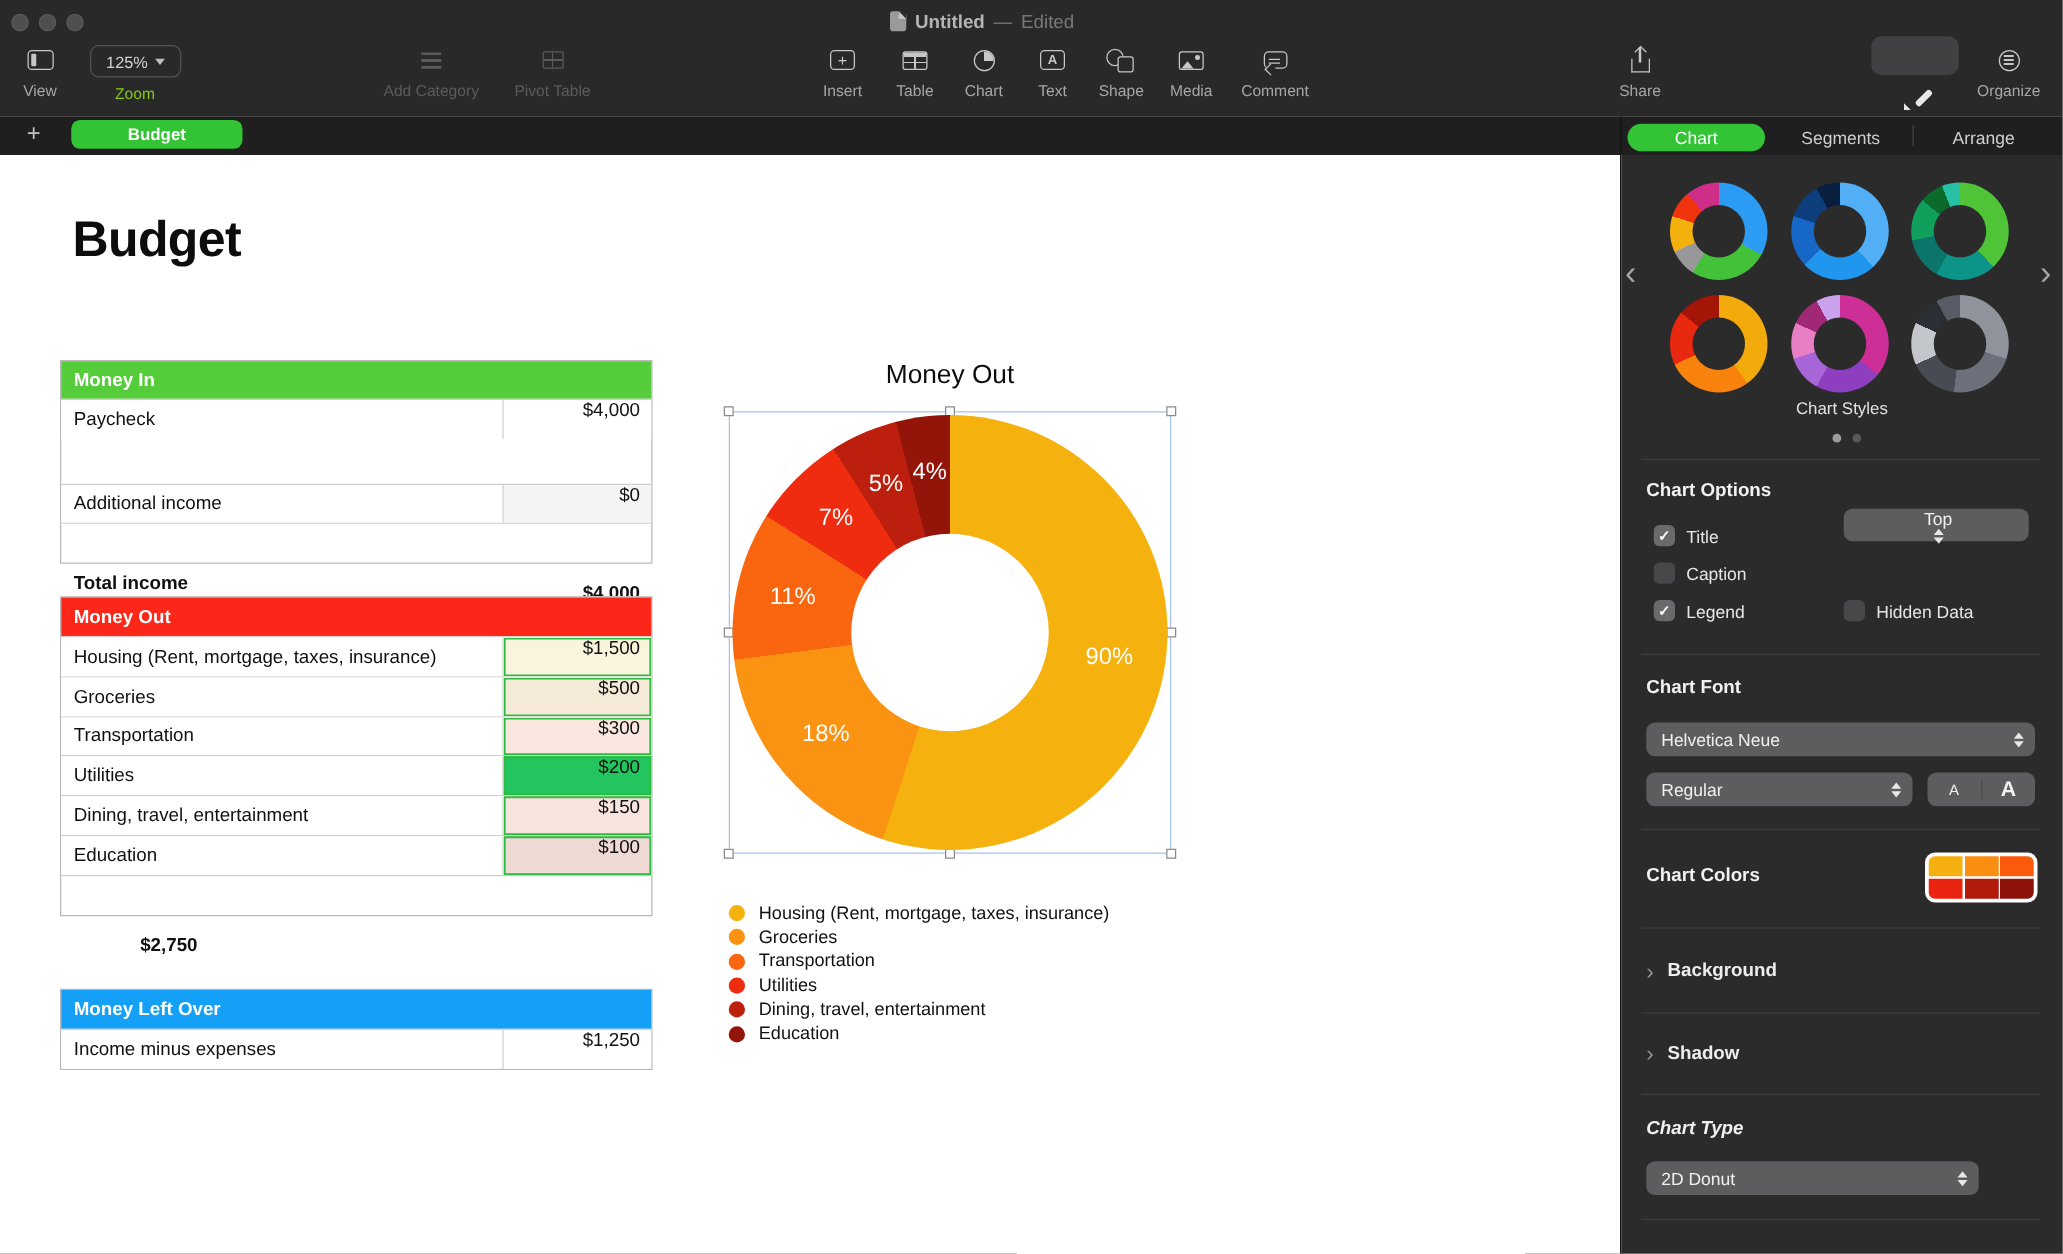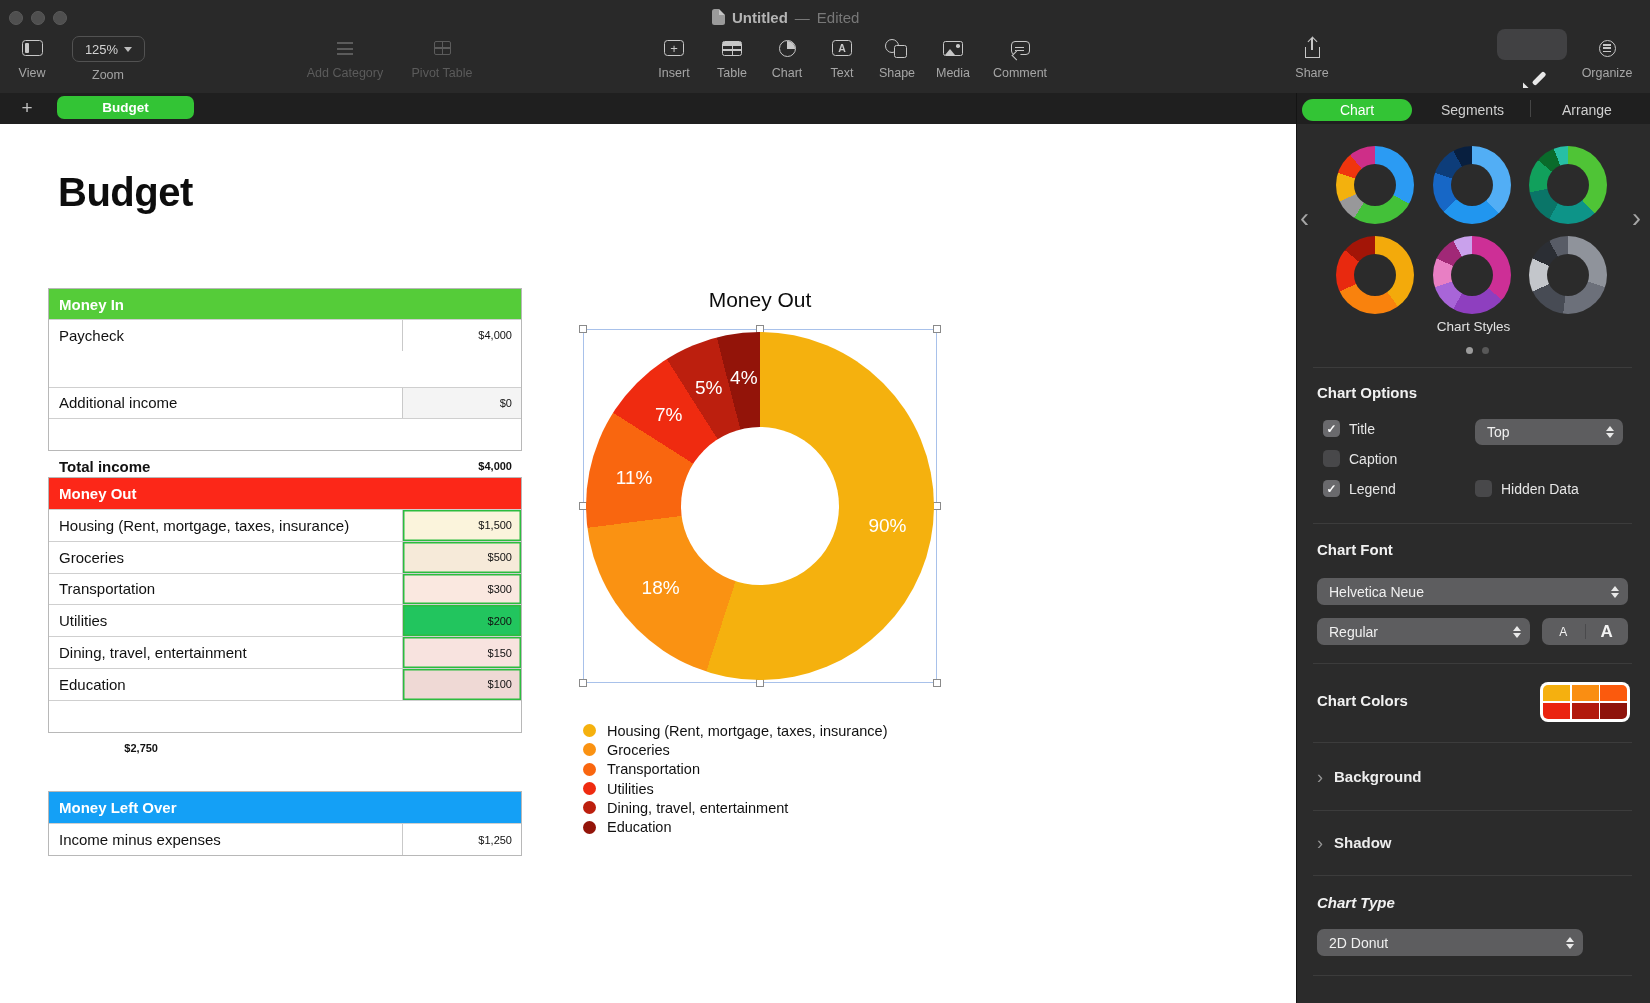--- a/index.html
+++ b/index.html
@@ -16,21 +16,21 @@
   .docsep,.docstatus{font-size:15px;color:#787878;}
   .tbtn{position:absolute;top:33px;width:90px;text-align:center;}
   .ticon{display:inline-flex;align-items:center;justify-content:center;height:30px;color:#c7c7c7;}
   .tlabel{margin-top:3px;font-size:12.5px;color:#a6a6a6;}
   .tbtn.dim .tlabel{color:#5b5b5b;}
   .tbtn.dim .ticon{color:#5b5b5b;}
   .actbg{position:absolute;left:10px;top:-4px;width:70px;height:31px;background:#414143;border-radius:8px;}
   .ticon,.actbg{position:relative;}
   .zoomctl{position:absolute;left:72px;top:36px;width:73px;height:26px;border:1px solid #525252;border-radius:7px;display:flex;align-items:center;justify-content:center;gap:6px;color:#d2d2d2;font-size:13px;}
   .zdn{width:0;height:0;border-left:4px solid transparent;border-right:4px solid transparent;border-top:5px solid #bdbdbd;}
-  .zoomlbl{position:absolute;left:63px;top:68px;width:90px;text-align:center;font-size:12.5px;color:#a3a3a3;}
+  .zoomlbl{position:absolute;left:63px;top:68px;width:90px;text-align:center;font-size:12.5px;color:#84cc16;}
 
   
   .i-view{width:21px;height:16px;border:1.5px solid currentColor;border-radius:3.5px;position:relative;}
   .i-view::before{content:'';position:absolute;left:2px;top:2px;bottom:2px;width:4.5px;background:currentColor;border-radius:1px;}
   .i-add-category{width:16px;height:13px;background:repeating-linear-gradient(to bottom,currentColor 0 2px,transparent 2px 5.5px);}
   .i-pivot-table{width:17px;height:14px;border:1.5px solid currentColor;border-radius:2px;background:
     linear-gradient(to right,transparent 0 6.5px,currentColor 6.5px 7.8px,transparent 7.8px),
     linear-gradient(to bottom,transparent 0 5.5px,currentColor 5.5px 6.8px,transparent 6.8px);}
   .i-insert{width:20px;height:16px;border:1.5px solid currentColor;border-radius:3.5px;display:flex;align-items:center;justify-content:center;}
   .i-insert::after{content:'+';font-size:13px;line-height:1;color:currentColor;}
@@ -103,21 +103,21 @@
   .discch{color:#949494;font-size:18px;line-height:14px;}
   .disclabel{font-size:15px;font-weight:700;color:#ededed;}
 
   
   .canvas{position:absolute;left:0;top:124px;width:1296px;height:879px;background:#fff;}
   .pagetitle{position:absolute;left:58px;top:170px;font-size:40px;font-weight:700;color:#0d0d0d;letter-spacing:-0.5px;}
   .ntable{position:absolute;left:48px;width:474px;border:1px solid #b8b8b8;background:#fff;}
   .th{display:flex;align-items:center;padding-left:10px;color:#fff;font-size:15px;font-weight:700;}
   .ntr{display:flex;border-top:1px solid #cfcfcf;}
   .cl{width:355px;display:flex;align-items:center;padding-left:10px;font-size:15px;color:#111;border-right:1px solid #c9c9c9;background:#fff;}
-  .cv{width:118px;display:flex;align-items:center;justify-content:flex-end;padding-right:9px;font-size:11px;color:#111;background:#fff;}
+  .cv{width:118px;display:flex;justify-content:flex-end;padding-right:9px;font-size:15px;color:#111;background:#fff;}
   .ntr.total .cl,.ntr.total .cv{background:#ececec;font-weight:700;margin-top:47px;}
   .cv.shade{background:#f4f4f4;}
   .cv.src{box-shadow:inset 0 0 0 1.5px #2cbc3f;}
 
   
   .charttitle{position:absolute;left:610px;top:288px;width:300px;text-align:center;font-size:21px;font-weight:500;color:#0d0d0d;}
   .selbox{position:absolute;left:583px;top:329px;width:354px;height:354px;border:1px solid #a8c1ea;}
   .handle{position:absolute;width:8px;height:8px;background:#fff;border:1px solid #8a8a8a;}
   .donut{position:absolute;left:586px;top:332px;width:348px;height:348px;border-radius:50%;}
   .hole{position:absolute;left:95px;top:95px;width:158px;height:158px;border-radius:50%;background:#fff;}
@@ -223,21 +223,21 @@
       <div class="sdiv" style="top: 975px;"></div>
     </div>
 
   <div class="shead" style="top:384px;">Chart Options</div>
   <div class="optrow" style="left:1323px;top:420px;">
     <span class="cb checked">
         <span class="tick">✓</span>
       </span>
     <span class="optlabel">Title</span>
   </div>
-  <div class="dd" style="left:1475px;top:419px;width:148px;height:26px;">
+  <div class="dd" style="left:1475px;top:407px;width:148px;height:26px;flex-direction:column;">
     <span>Top</span>
     <span class="updown">
         <i class="u"></i>
         <i class="d"></i>
       </span>
   </div>
   <div class="optrow" style="left:1323px;top:450px;">
     <span class="cb"></span>
     <span class="optlabel">Caption</span>
   </div>

